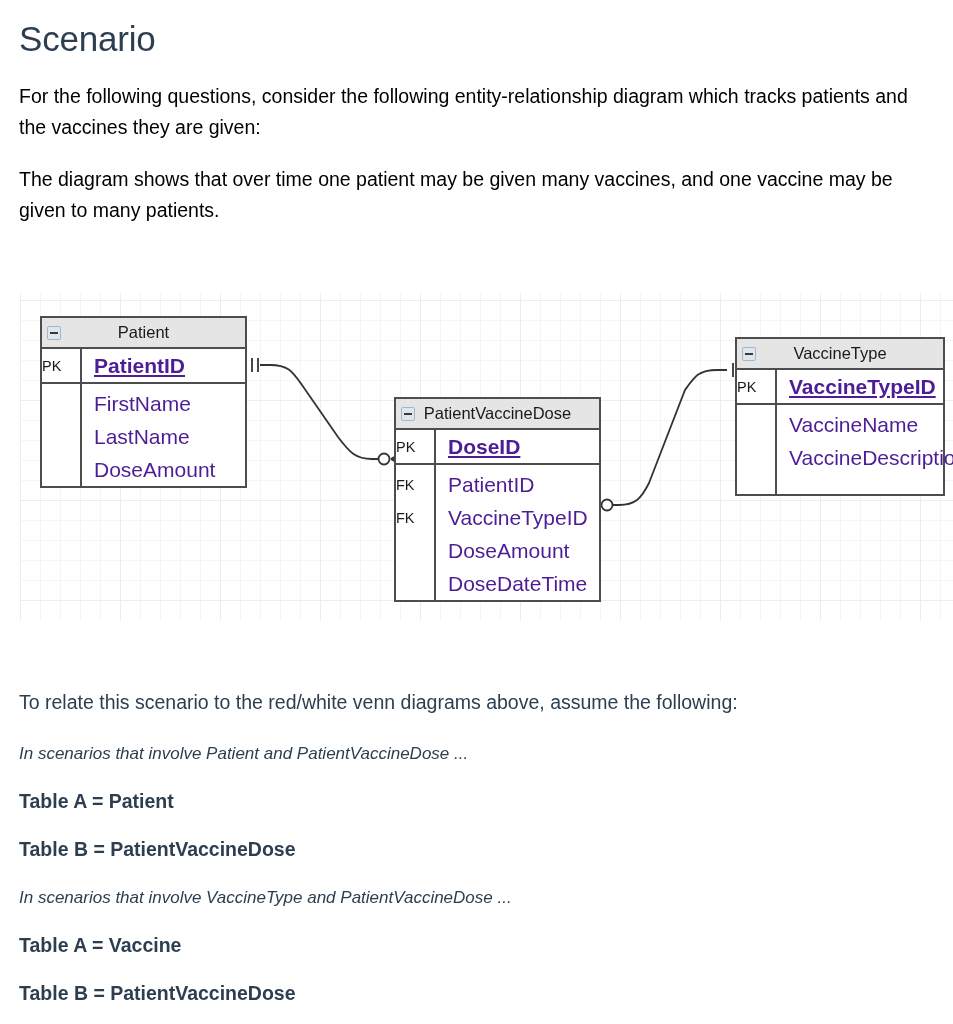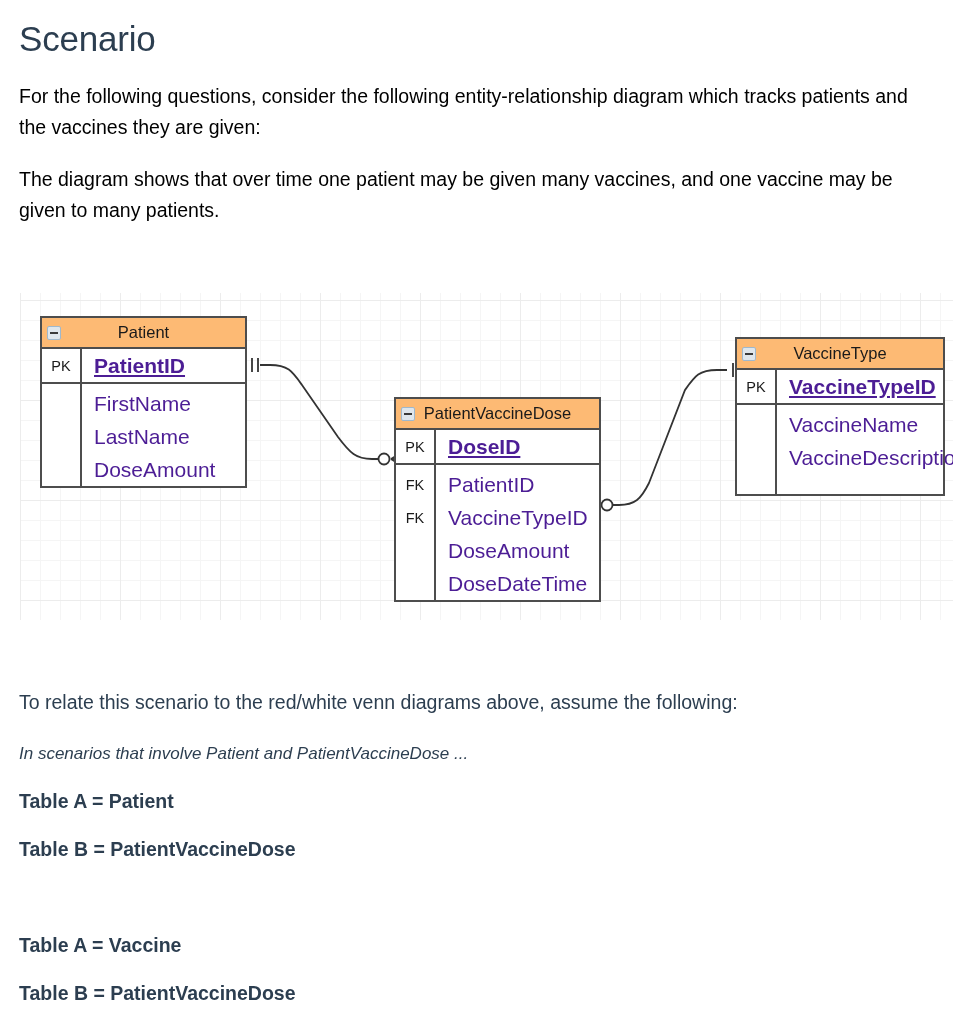--- a/index.html
+++ b/index.html
@@ -120,21 +120,21 @@
   
   .entity {
     position: absolute;
     background: #ffffff;
     border: 2px solid #4d4d4d;
     box-sizing: border-box;
   }
   .entity-header {
     position: relative;
     height: 31px;
-    background: #fdba74;
+    background: #e5e5e5;
     border-bottom: 2px solid #4d4d4d;
     display: flex;
     align-items: center;
     justify-content: center;
     box-sizing: border-box;
   }
   .entity-title {
     font-size: 16.5px;
     color: #1a1a1a;
     font-weight: 400;
@@ -179,21 +179,21 @@
   .field-row {
     display: flex;
     align-items: center;
     height: 33px;
     box-sizing: border-box;
   }
   .field-key {
     flex: 0 0 auto;
     font-size: 14.5px;
     color: #1a1a1a;
-    text-align: center;
+    text-align: left;
     box-sizing: border-box;
   }
   .field-name {
     flex: 1 1 auto;
     font-size: 21px;
     color: #4c1d95;
     padding-left: 14px;
     box-sizing: border-box;
     white-space: nowrap;
   }
@@ -349,16 +349,17 @@
     </div>
 
   </div>
 
   <p class="para-relate">To relate this scenario to the red/white venn diagrams above, assume the following:</p>
 
   <p class="line-it ln-a1">In scenarios that involve Patient and PatientVaccineDose ...</p>
   <p class="line-bold ln-a2">Table A = Patient</p>
   <p class="line-bold ln-a3">Table B = PatientVaccineDose</p>
 
+  <p class="line-it ln-b1">In scenarios that involve VaccineType and PatientVaccineDose ...</p>
   <p class="line-bold ln-b2">Table A = Vaccine</p>
   <p class="line-bold ln-b3">Table B = PatientVaccineDose</p>
 
 </div>
 
 </body></html>

